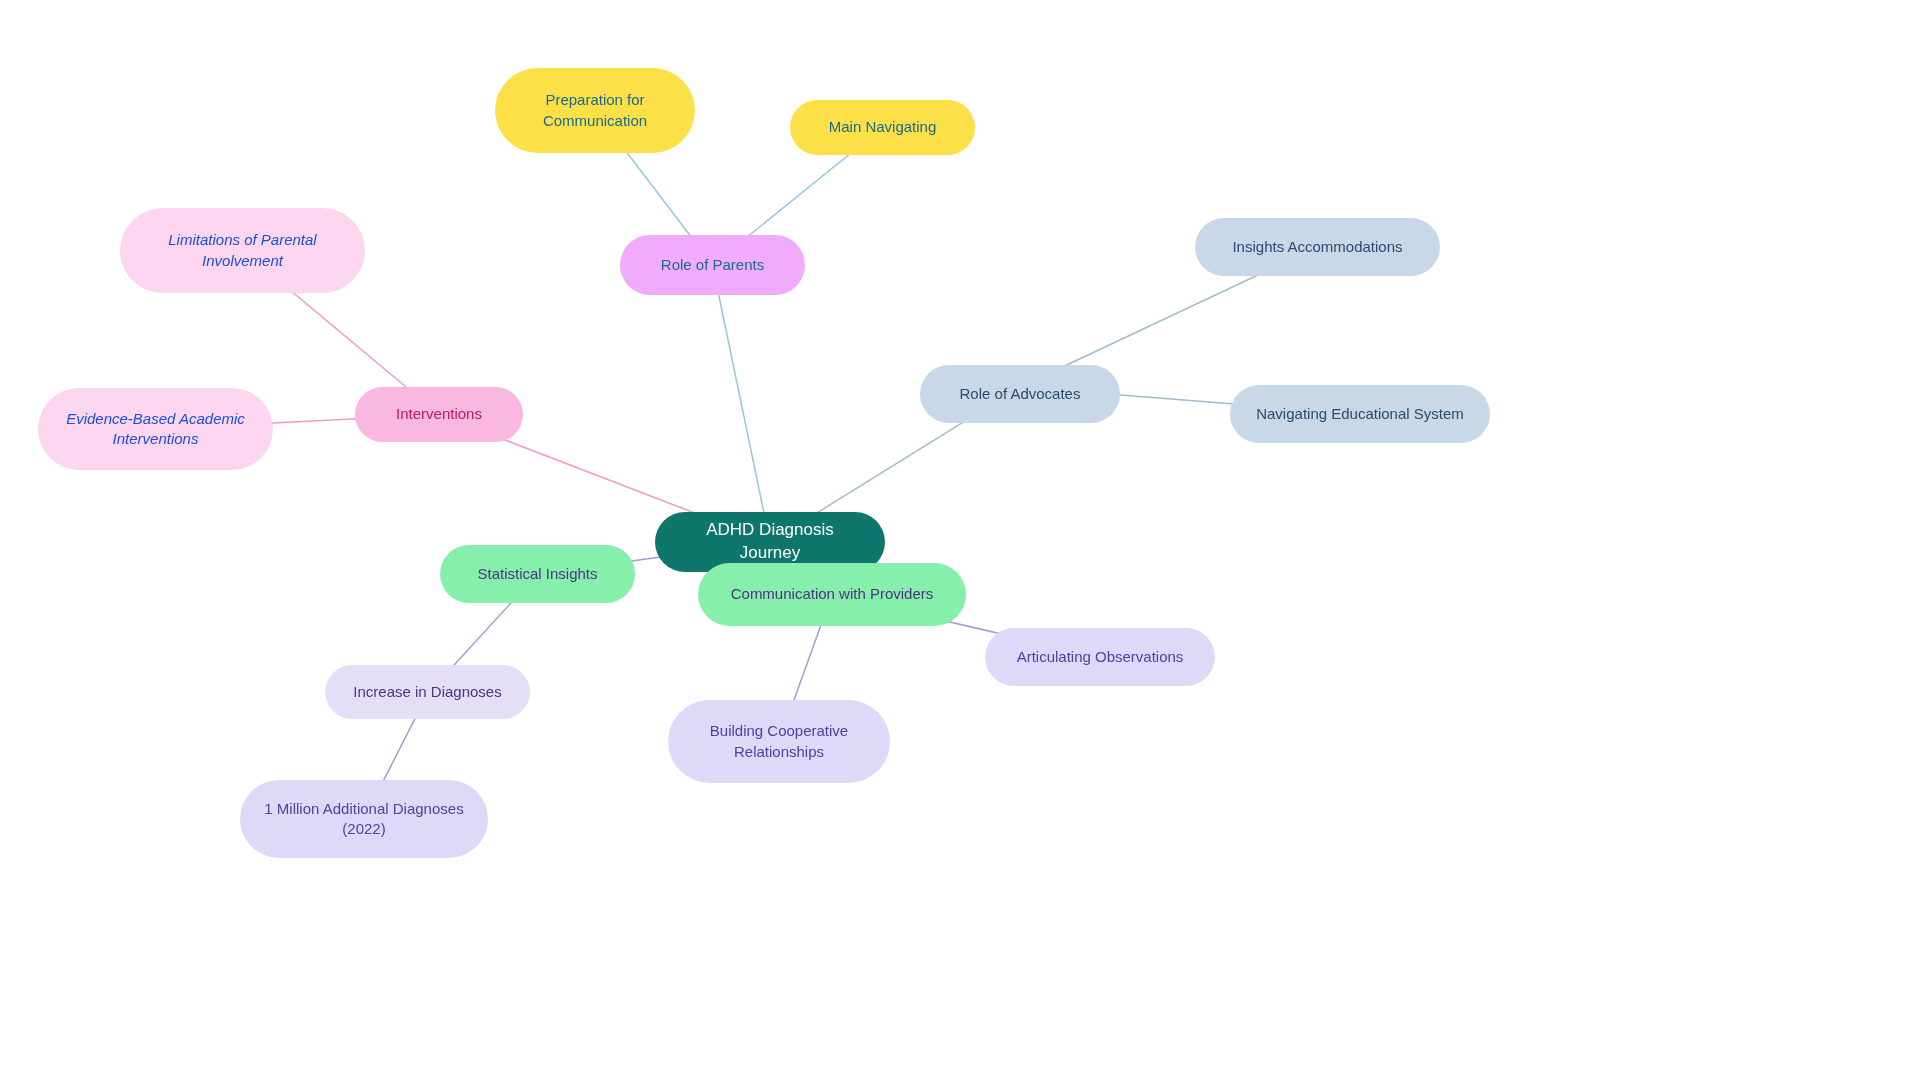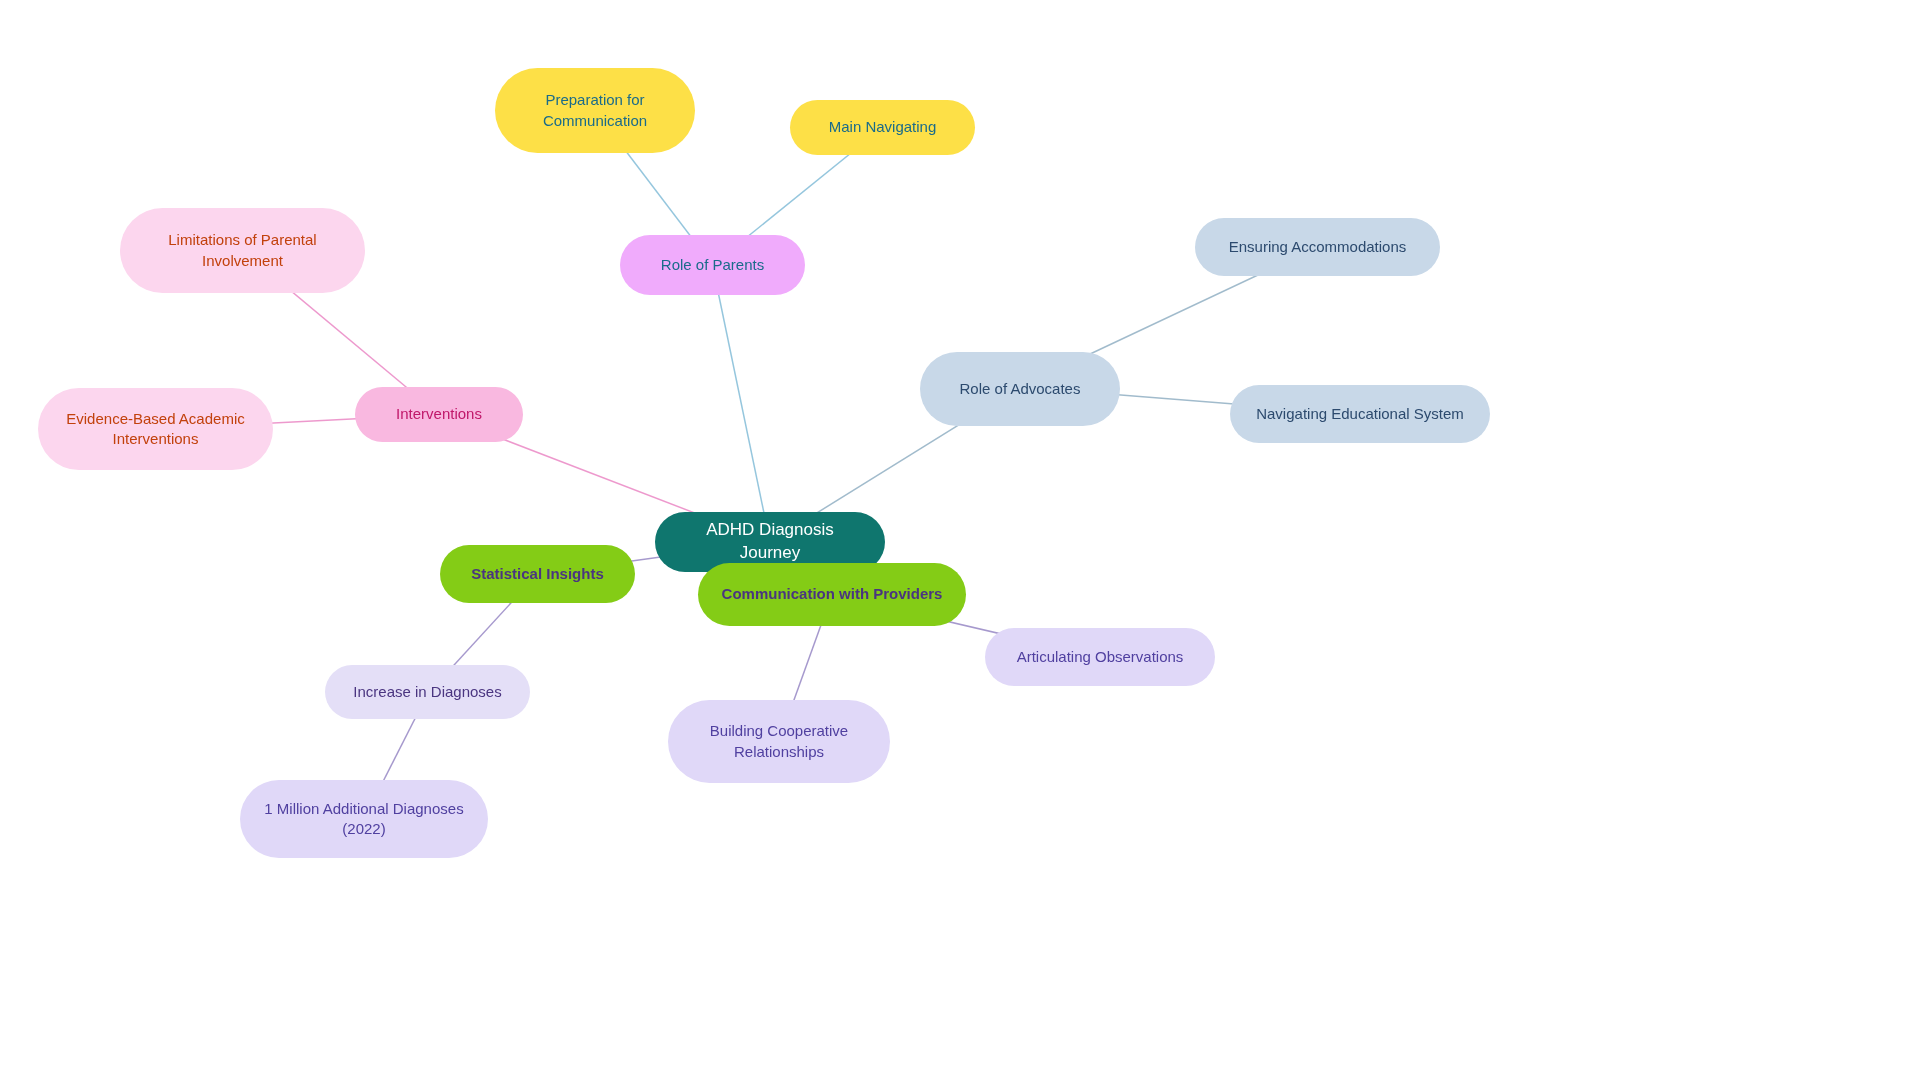--- a/index.html
+++ b/index.html
@@ -74,30 +74,30 @@
 
     
     .node-pink {
       background: #f9b8e0;
       color: #c0186a;
       border: none;
     }
 
     .node-pink-light {
       background: #fcd6ee;
-      color: #c2410c;
+      color: #1d4ed8;
       border: none;
+      font-style: italic;
     }
 
     
     .node-purple-light {
-      background: #84cc16;
+      background: #86efac;
       color: #4a3580;
       border: none;
-      font-weight: bold;
     }
 
     .node-purple-pale {
       background: #e4dff7;
       color: #4a3580;
       border: none;
     }
 
     
     .node-lavender {
@@ -129,23 +129,23 @@
     </svg>
 
   <div class="node node-center" style="left:655px; top:512px; width:230px; height:60px;">ADHD Diagnosis Journey</div>
 
   <div class="node node-blue-light" style="left:620px; top:235px; width:185px; height:60px;">Role of Parents</div>
 
   <div class="node node-blue-pale" style="left:495px; top:68px; width:200px; height:85px;">Preparation for Communication</div>
 
   <div class="node node-blue-pale" style="left:790px; top:100px; width:185px; height:55px;">Main Navigating</div>
 
-  <div class="node node-steel-blue" style="left:920px; top:352px; width:200px; height:74px;">Role of Advocates</div>
+  <div class="node node-steel-blue" style="left:920px; top:365px; width:200px; height:58px;">Role of Advocates</div>
 
-  <div class="node node-steel-blue" style="left:1195px; top:218px; width:245px; height:58px;">Ensuring Accommodations</div>
+  <div class="node node-steel-blue" style="left:1195px; top:218px; width:245px; height:58px;">Insights Accommodations</div>
 
   <div class="node node-steel-blue" style="left:1230px; top:385px; width:260px; height:58px;">Navigating Educational System</div>
 
   <div class="node node-pink" style="left:355px; top:387px; width:168px; height:55px;">Interventions</div>
 
   <div class="node node-pink-light" style="left:120px; top:208px; width:245px; height:85px;">Limitations of Parental Involvement</div>
 
   <div class="node node-pink-light" style="left:38px; top:388px; width:235px; height:82px;">Evidence-Based Academic Interventions</div>
 
   <div class="node node-purple-light" style="left:440px; top:545px; width:195px; height:58px;">Statistical Insights</div>

